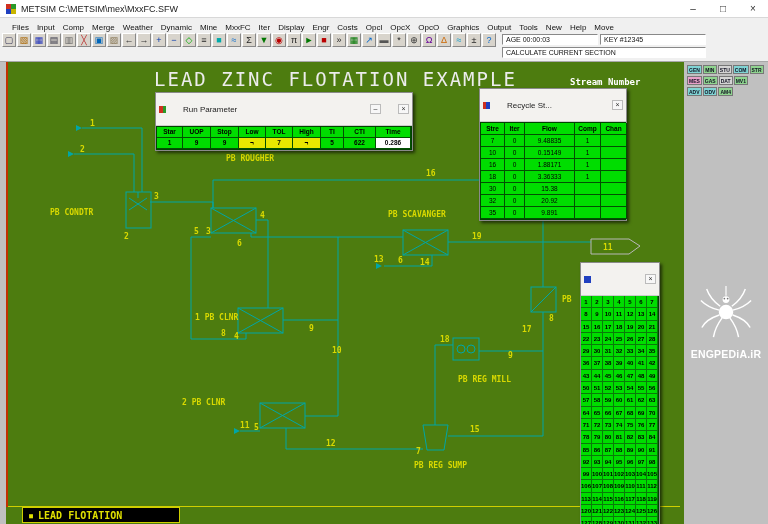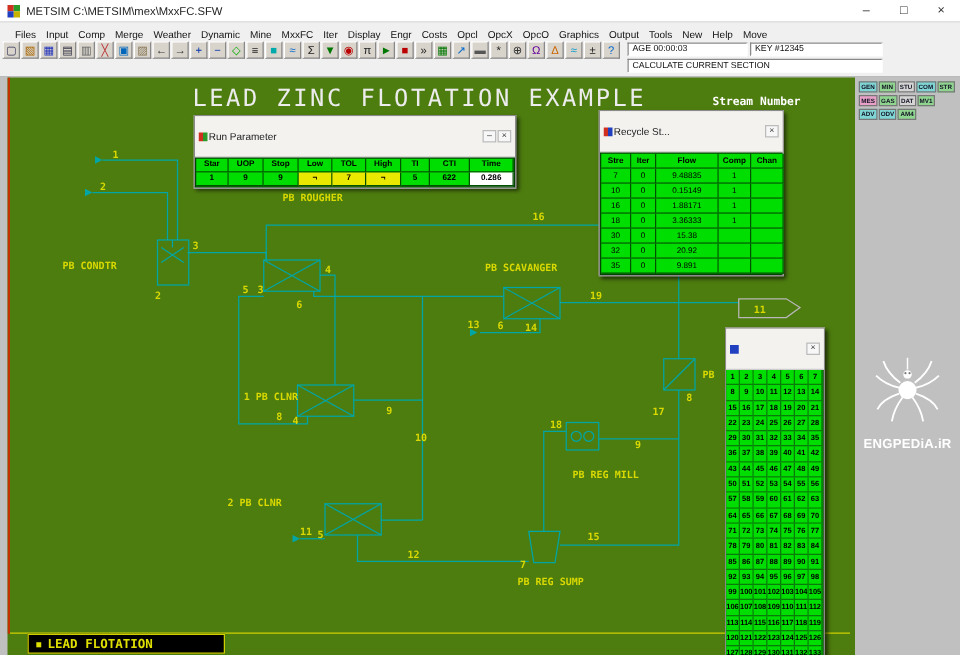--- a/index.html
+++ b/index.html
@@ -28,21 +28,21 @@
   .fs-title{position:absolute;left:148px;top:6px;color:#ececec;font:19px "DejaVu Sans Mono",monospace;letter-spacing:2px;white-space:nowrap;z-index:1;}
   .sn-label{position:absolute;left:564px;top:15px;color:#fff;font:bold 9px "DejaVu Sans Mono",monospace;z-index:1;}
   svg.fs{position:absolute;left:0;top:0;z-index:0;}
   .pipe{stroke:#00a6a6;fill:none;stroke-width:1;}
   .unit{stroke:#00a6a6;fill:none;stroke-width:1;}
   .aro{fill:#00a6a6;stroke:none;}
   .lbl{fill:#d9d900;font:bold 8px "DejaVu Sans Mono",monospace;}
   .out{stroke:#b8b8b8;fill:none;stroke-width:1;}
   
   .float-win{position:absolute;background:#ece9e2;border:1px solid #8a8a8a;box-shadow:2px 2px 3px rgba(0,0,0,.6);z-index:3;}
-  .fw-title{height:13px;display:flex;align-items:center;gap:1px;padding:16px 3px;font-size:8px;color:#222;background:#f3f2ef;border-bottom:1px solid #ccc;white-space:nowrap;}
+  .fw-title{height:13px;display:flex;align-items:center;gap:17px;padding:16px 3px;font-size:8px;color:#222;background:#f3f2ef;border-bottom:1px solid #ccc;white-space:nowrap;}
   .fw-icon{width:7px;height:7px;flex:none;}
   .i-run{background:linear-gradient(90deg,#d03020 50%,#2a9a2a 50%);}
   .i-rec{background:linear-gradient(90deg,#d03020 50%,#2040c0 50%);}
   .i-grid{background:#2040c0;}
   .fw-btn{width:11px;height:10px;font-size:7px;line-height:8px;text-align:center;border:1px solid #bbb;background:#f7f7f7;color:#333;flex:none;}
   .run-window{left:149px;top:30px;width:258px;}
   .rp-table{display:grid;grid-template-columns:26px 28px 28px 27px 27px 28px 23px 32px 35px;background:#004400;padding:1px;}
   .rp-cell{height:11px;line-height:10px;font-size:6.5px;font-weight:bold;text-align:center;background:#00dd00;border-right:1px solid #025002;border-bottom:1px solid #025002;color:#000;overflow:hidden;}
   .recycle-window{left:473px;top:26px;width:148px;}
   .rc-table{display:grid;grid-template-columns:24px 20px 50px 26px 26px;background:#004400;padding:1px;}

